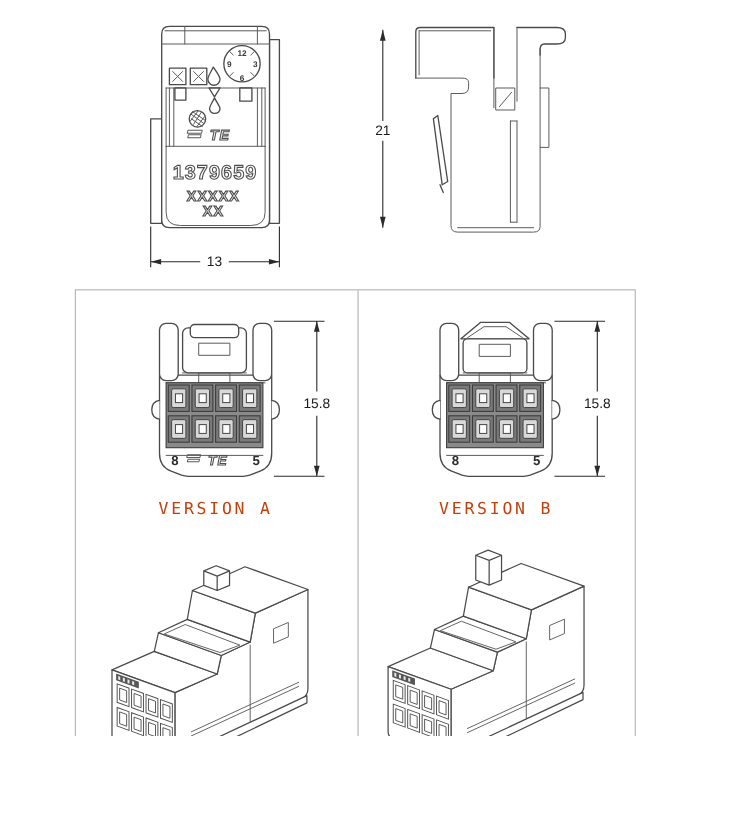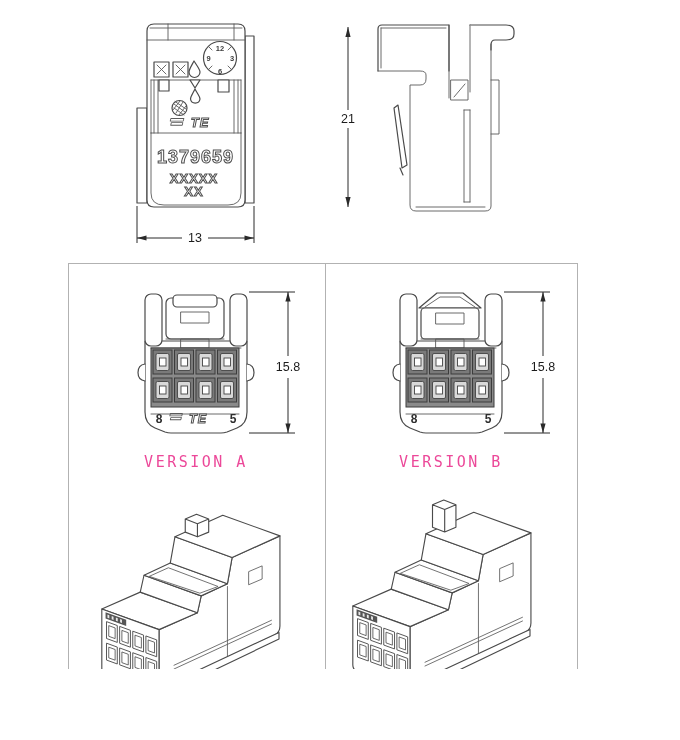--- a/index.html
+++ b/index.html
@@ -11,21 +11,21 @@
   .ln2{stroke:#5a5a5a;fill:none;stroke-width:0.9;stroke-linejoin:round;stroke-linecap:round;}
   .dim{stroke:#2a2a2a;fill:none;stroke-width:1;}
   .dimtxt{fill:#1c1c1c;font-size:12.5px;}
   .arrow{fill:#2a2a2a;stroke:none;}
   .emboss{fill:#ffffff;stroke:#4f4f4f;stroke-width:1;font-weight:bold;letter-spacing:1px;}
   .panel-box{position:absolute;left:68px;top:263px;width:508px;height:458px;
              border:1.5px solid #b2b2b2;background:#fff;}
   .divider{position:absolute;left:255.5px;top:0;width:1.5px;height:100%;background:#b2b2b2;}
   .version-label{position:absolute;width:160px;height:20px;text-align:center;
                  font-family:"DejaVu Sans Mono","Liberation Mono",monospace;
-                 font-size:15px;letter-spacing:2.5px;color:#ec4899;}
+                 font-size:15px;letter-spacing:2.5px;color:#c2410c;}
   .solidnum{fill:#2e2e2e;font-weight:bold;font-size:12px;}
 </style>
 </head>
 <body>
 
 <div id="sheet">
 
   <svg style="left:120px;top:10px" width="180" height="240" viewBox="0 0 180 240">
 
     <rect class="ln" x="17" y="98" width="10" height="95"></rect>

